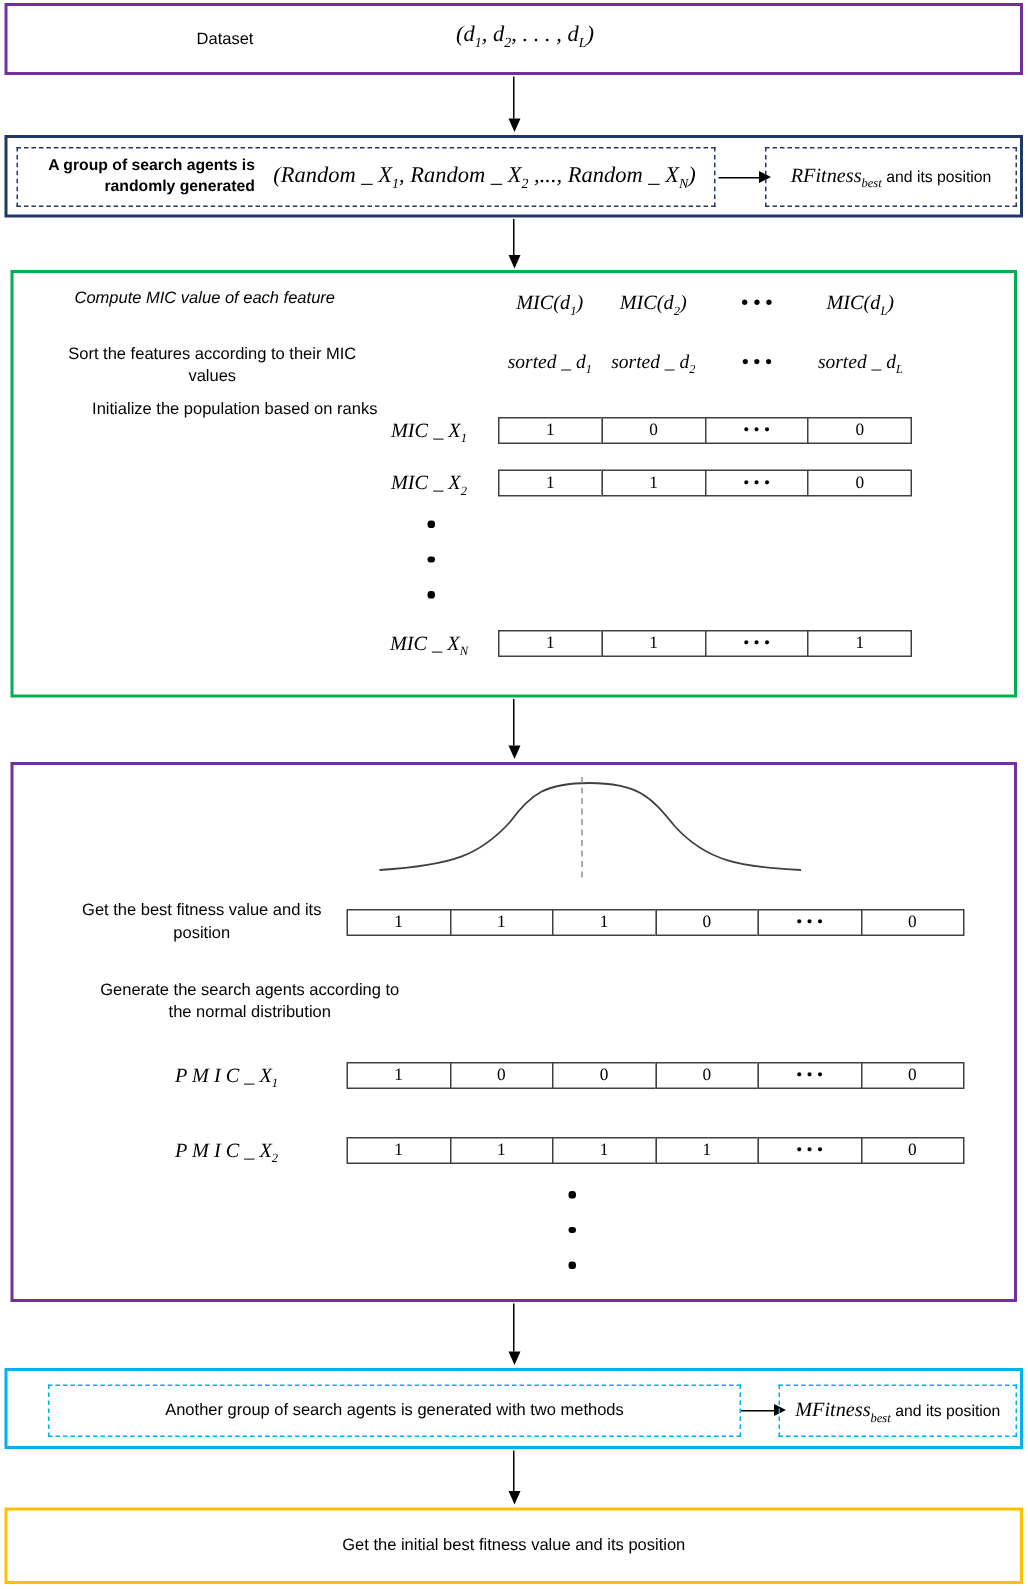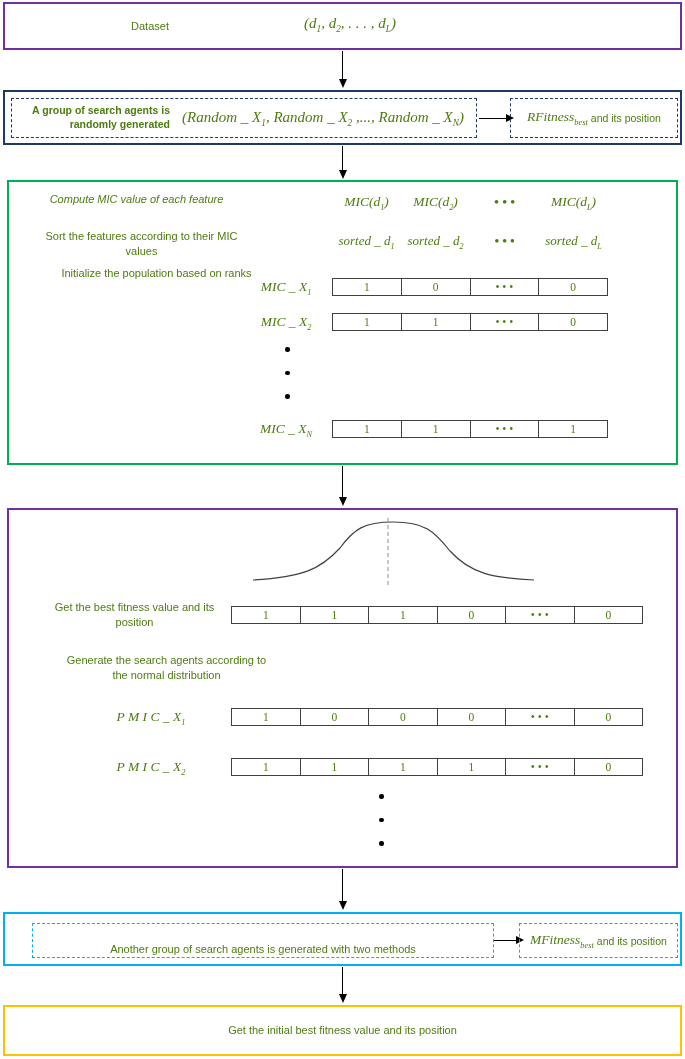--- a/index.html
+++ b/index.html
@@ -1,18 +1,18 @@
 <!DOCTYPE html>
 <html><head>
 <meta charset="utf-8">
 <style>
   * { margin:0; padding:0; box-sizing:border-box; }
   html,body { background:#fff; }
   .canvas { position:relative; width:685px; height:1059px; background:#fff;
-            font-family:"Liberation Sans", sans-serif; color:#4d7c0f; overflow:hidden; }
+            font-family:"Liberation Sans", sans-serif; color:#000000; overflow:hidden; }
   .abs { position:absolute; }
   .box { position:absolute; background:#fff; }
 
   
   .b-dataset { left:3px;  top:2px;    width:679px; height:48px;  border:2px solid #7030a0; }
   .b-random  { left:3px;  top:90px;   width:679px; height:55px;  border:2.5px solid #1f3864; }
   .b-mic     { left:7px;  top:180px;  width:671px; height:285px; border:2px solid #00b050; }
   .b-normal  { left:7px;  top:508px;  width:671px; height:360px; border:2px solid #7030a0; }
   .b-merge   { left:3px;  top:912px;  width:679px; height:54px;  border:2px solid #00b0f0; }
   .b-final   { left:3px;  top:1005px; width:679px; height:51px;  border:2px solid #ffc000;
@@ -37,21 +37,21 @@
   .ds-label   { position:absolute; left:75px;  top:16px; width:140px; text-align:center; font-size:11px; }
   .ds-formula { position:absolute; left:255px; top:11px; width:180px; text-align:center; }
 
   
   .rd-left  { left:6px;   top:6px; width:466px; height:40px; display:flex; align-items:center; }
   .rd-label { width:158px; font-size:10.5px; text-align:right; line-height:1.3;font-weight:bold; }
   .rd-formula { flex:1; text-align:center; }
   .rd-right { left:505px; top:6px; width:168px; height:40px; display:flex; align-items:center; justify-content:center; }
 
   
-  .mg-left  { left:27px;  top:9px; width:462px; height:35px; display:flex; align-items:flex-end; justify-content:center; }
+  .mg-left  { left:27px;  top:9px; width:462px; height:35px; display:flex; align-items:center; justify-content:center; }
   .mg-right { left:514px; top:9px; width:159px; height:35px; display:flex; align-items:center; justify-content:center; }
 
   
   .grid4 { display:grid; grid-template-columns:repeat(4,1fr); }
   .gi { text-align:center; white-space:nowrap; }
   .cells-row { display:flex; height:18px; }
   .cell { flex:1; border:1px solid #404040; margin-left:-1px; text-align:center;
           font-family:"Liberation Serif", serif; font-style:normal; font-size:11.5px;
           line-height:16px; background:#fff; }
   .cells-row .cell:first-child { margin-left:0; }

